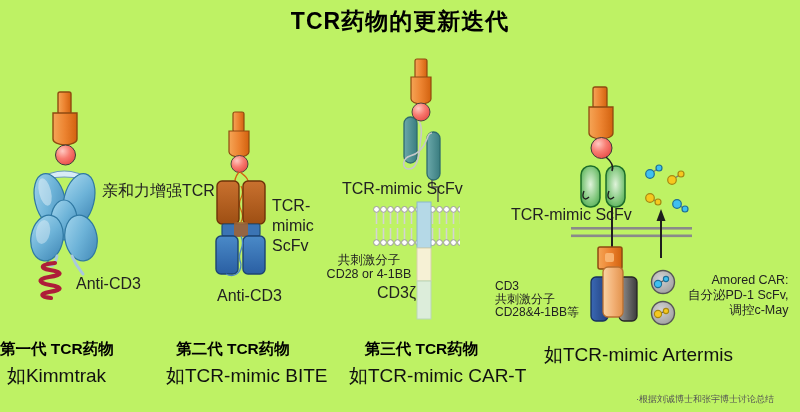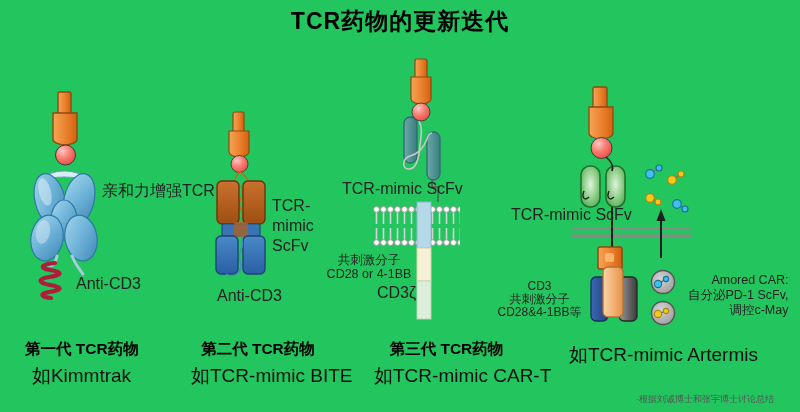--- a/index.html
+++ b/index.html
@@ -1,26 +1,26 @@
 <!DOCTYPE html>
 <html><head>
 <meta charset="utf-8">
 <style>
   html,body{margin:0;padding:0;background:#fff;}
-  #stage{position:relative;width:800px;height:412px;background:#22c55e;overflow:hidden;
+  #stage{position:relative;width:800px;height:412px;background:#bef264;overflow:hidden;
          font-family:"Liberation Sans","DejaVu Sans",sans-serif;color:#1c1c1c;}
   .title{position:absolute;left:0;right:0;top:6px;text-align:center;
          font-size:23px;font-weight:600;letter-spacing:1px;color:#000;}
   .lbl{position:absolute;font-size:16px;line-height:1.25;color:#222;white-space:nowrap;}
   .lbl.wrap{white-space:normal;}
   .block{position:absolute;font-size:12.5px;line-height:14px;color:#222;text-align:right;}
   .block.center{text-align:center;}
-  .block.right{text-align:center;}
+  .block.right{text-align:left;}
   .block div{white-space:nowrap;}
-  .caption{position:absolute;text-align:center;top:339px;padding-left:25px;}
+  .caption{position:absolute;text-align:center;top:339px;}
   .caption .cap-title{font-size:15.5px;font-weight:bold;color:#000;white-space:nowrap;}
   .caption .cap-sub{font-size:19px;color:#111;margin-top:3px;white-space:nowrap;}
   .footnote{position:absolute;left:636px;top:393px;font-size:9px;color:#555;white-space:nowrap;}
   svg{position:absolute;left:0;top:0;}
 </style>
 </head>
 <body>
 
 <div id="stage">
 

